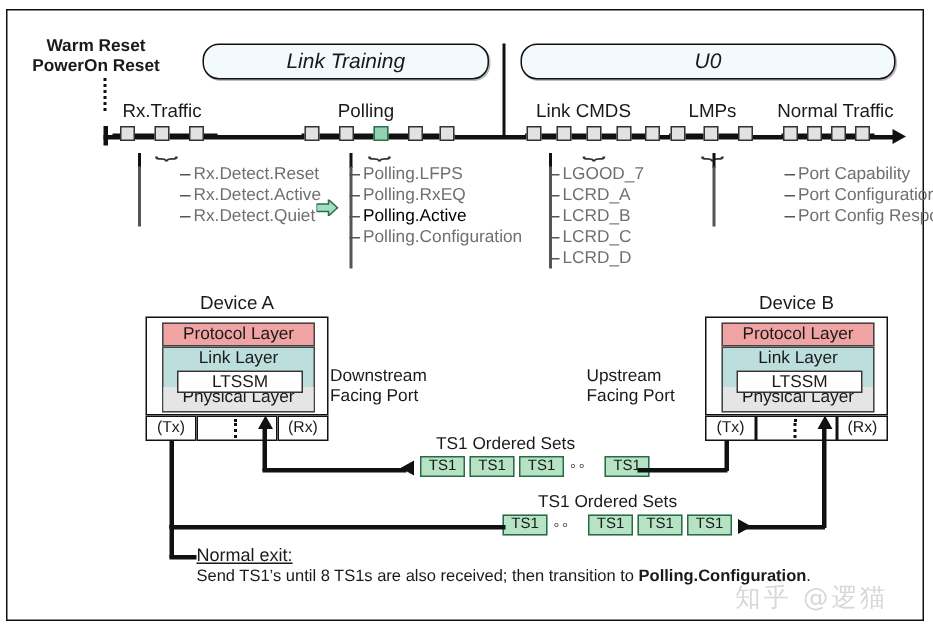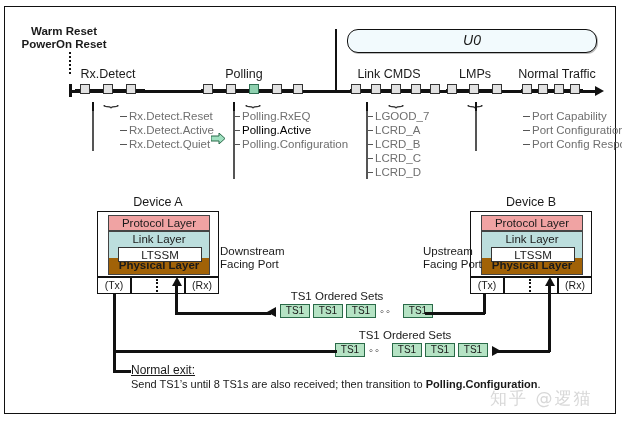--- a/index.html
+++ b/index.html
@@ -41,21 +41,21 @@
   .stem{position:absolute;width:2px;background:#111;}
   .greenarrow{position:absolute;width:15px;height:11px;}
 
   
   .dev-title{font-size:12.5px;text-align:center;}
   .devbox{border:1.5px solid #111;background:#fff;box-sizing:border-box;}
   .layer{border:1.2px solid #444;box-sizing:border-box;font-size:11.5px;
          text-align:center;line-height:15px;height:16px;}
   .lyr-proto{background:#f0a3a3;}
   .lyr-link{background:#bcdedd;}
-  .lyr-phy{background:#a16207;font-weight:bold;}
+  .lyr-phy{background:#e5e5e5;}
   .ltssm{background:#fff;border:1.3px solid #333;font-size:11.5px;text-align:center;
          line-height:14px;height:15px;box-sizing:border-box;}
   .port{border:1.4px solid #111;box-sizing:border-box;background:#fff;
         font-size:10.5px;line-height:15px;height:17px;text-align:center;}
   .fp-lbl{font-size:11.5px;line-height:13px;}
 
   
   .ts1{width:30px;height:14px;border:1.3px solid #2a6a48;background:#b5e3c4;
        font-size:10px;line-height:12px;text-align:center;box-sizing:border-box;}
   .ts-lbl{font-size:11.5px;text-align:center;}
@@ -80,30 +80,31 @@
 
 <div id="frame">
 
   <div class="abs reset-lbl nw" style="left:-2px;top:18px;width:122px;text-align:center;">
     <div>Warm Reset</div>
     <div>PowerOn Reset</div>
   </div>
 
   <div class="abs vdot" style="left:64px;top:45px;"></div>
 
+  <div class="abs pill" style="left:130px;top:22px;width:189px;">Link Training</div>
   <div class="abs pill" style="left:342px;top:22px;width:248px;">U0</div>
 
   <div class="abs vdiv" style="left:330px;top:22px;height:63px;"></div>
 
   <div class="abs axis" style="left:64px;top:83px;width:528px;"></div>
   <div class="abs arrowhead" style="left:590px;top:79px;"></div>
 
   <div class="abs tick" style="left:64px;top:77px;"></div>
 
-  <div class="abs grp-lbl nw" style="left:63px;top:60px;width:80px;">Rx.Detect</div>
+  <div class="abs grp-lbl nw" style="left:63px;top:60px;width:80px;">Rx.Traffic</div>
   <div class="abs grp-lbl nw" style="left:196px;top:60px;width:86px;">Polling</div>
   <div class="abs grp-lbl nw" style="left:341px;top:60px;width:86px;">Link CMDS</div>
   <div class="abs grp-lbl nw" style="left:440px;top:60px;width:60px;">LMPs</div>
   <div class="abs grp-lbl nw" style="left:497px;top:60px;width:110px;">Normal Traffic</div>
 
   <div class="abs" style="left:70px;top:77px;width:72px;height:12px;">
     <div class="abs conn" style="left:0;top:5px;width:70px;"></div>
     <div class="abs sq" style="left:5px;top:0;"></div>
     <div class="abs sq" style="left:28px;top:0;"></div>
     <div class="abs sq" style="left:51px;top:0;"></div>
@@ -154,20 +155,21 @@
 
   <div class="abs list" style="left:87px;top:102px;padding-left:28px;">
     <div class="vbar" style="top:2px;height:40px;"></div>
     <div class="row"><span class="dash"></span><span>Rx.Detect.Reset</span></div>
     <div class="row"><span class="dash"></span><span>Rx.Detect.Active</span></div>
     <div class="row"><span class="dash"></span><span>Rx.Detect.Quiet</span></div>
   </div>
 
   <div class="abs list" style="left:228px;top:102px;">
     <div class="vbar" style="top:2px;height:68px;"></div>
+    <div class="row"><span class="dash"></span><span>Polling.LFPS</span></div>
     <div class="row"><span class="dash"></span><span>Polling.RxEQ</span></div>
     <div class="row hi"><span class="dash"></span><span>Polling.Active</span></div>
     <div class="row"><span class="dash"></span><span>Polling.Configuration</span></div>
   </div>
 
   <svg class="greenarrow" style="left:206px;top:126px;" viewBox="0 0 15 11">
     <polygon points="0,3 8,3 8,0 14,5.5 8,11 8,8 0,8" fill="#9fe0c0" stroke="#2b6a4a" stroke-width="1"></polygon>
   </svg>
 
   <div class="abs list" style="left:361px;top:102px;">
@@ -219,21 +221,21 @@
     <div class="abs ltssm" style="left:20px;top:35px;width:84px;">LTSSM</div>
   </div>
 
   <div class="abs port" style="left:465px;top:270px;width:34px;">(Tx)</div>
   <div class="abs port" style="left:499px;top:270px;width:54px;"></div>
   <div class="abs port" style="left:553px;top:270px;width:34px;">(Rx)</div>
   <div class="abs" style="left:524px;top:272px;border-left:2.5px dotted #111;height:13px;"></div>
   <div class="abs wire" style="left:543px;top:275px;width:2.5px;height:12px;"></div>
   <div class="abs arrUp" style="left:540px;top:270px;"></div>
 
-  <div class="abs fp-lbl nw" style="left:386px;top:238px;text-align:left;margin-left:32px;">
+  <div class="abs fp-lbl nw" style="left:386px;top:238px;text-align:left;">
     <div>Upstream</div>
     <div>Facing Port</div>
   </div>
 
   <div class="abs ts-lbl nw" style="left:262px;top:283px;width:140px;">TS1 Ordered Sets</div>
   <div class="abs" style="left:262px;top:297px;width:160px;height:16px;">
     <div class="abs arrL" style="left:0px;top:3px;"></div>
     <div class="abs ts1" style="left:13px;top:0;">TS1</div>
     <div class="abs ts1" style="left:46px;top:0;">TS1</div>
     <div class="abs ts1" style="left:79px;top:0;">TS1</div>

